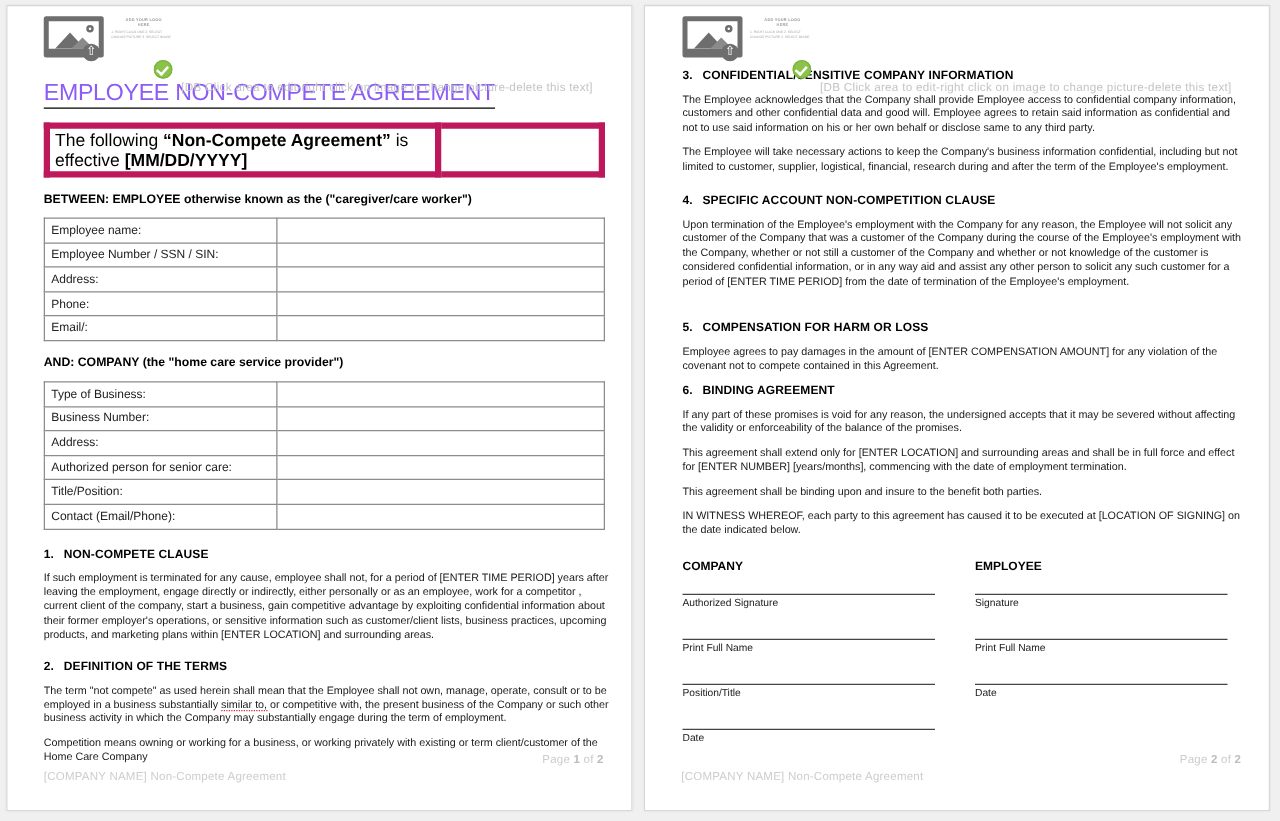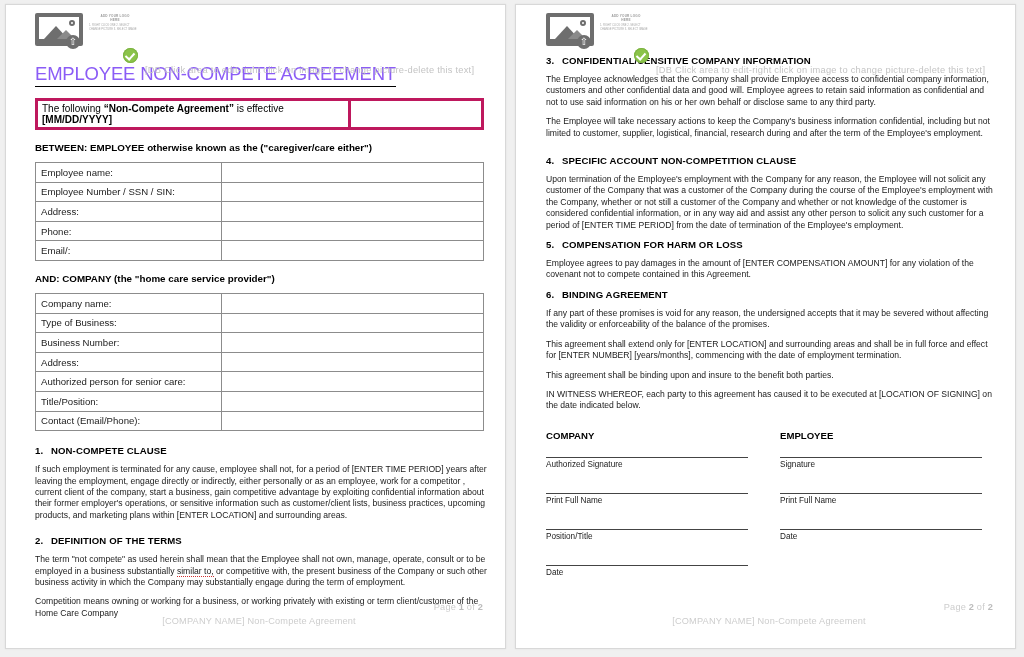--- a/index.html
+++ b/index.html
@@ -130,24 +130,24 @@
     display: inline-block;
     color: #8b5cf6;
   }
   .eff-table {
     margin-top: 11px;
     width: 449px;
     border-collapse: collapse;
     table-layout: fixed;
   }
   .eff-table td {
-    border: 3px solid #be185d;
+    border: 5px solid #be185d;
     height: 29px;
     padding: 1px 4px;
-    font-size: 10px;
+    font-size: 14px;
     vertical-align: middle;
   }
   .between {
     margin-top: 12px;
     font-size: 9.8px;
     font-weight: bold;
     color: #000;
   }
   .party-table {
     margin-top: 9px;
@@ -216,21 +216,21 @@
     bottom: 22px;
     font-size: 9.2px;
     color: #cdcdcd;
     letter-spacing: 0.2px;
   }
   .footer .pageno {
     text-align: right;
     margin-bottom: 4px;
   }
   .footer .pageno b { color: #bcbcbc; font-weight: bold; }
-  .footer .fname { text-align: center; }
+  .footer .fname { text-align: left; }
 </style>
 </head>
 <body>
 
 <div class="viewer">
 
   <div class="page p1">
     <div class="page-inner">
 
       <div class="hdr">
@@ -260,21 +260,21 @@
 
       <table class="eff-table">
         <tbody>
             <tr>
           <td style="width:313px;"><span>The following </span><b>“Non-Compete Agreement”</b><span> is effective </span><b>[MM/DD/YYYY]</b></td>
           <td></td>
         </tr>
       </tbody>
         </table>
 
-      <div class="between">BETWEEN: EMPLOYEE otherwise known as the ("caregiver/care either")</div>
+      <div class="between">BETWEEN: EMPLOYEE otherwise known as the ("caregiver/care worker")</div>
 
       <table class="party-table">
         <tbody>
             <tr>
               <td class="lbl">Employee name:</td>
               <td></td>
             </tr>
         <tr>
               <td class="lbl">Employee Number / SSN / SIN:</td>
               <td></td>
@@ -291,24 +291,20 @@
               <td class="lbl">Email/:</td>
               <td></td>
             </tr>
       </tbody>
         </table>
 
       <div class="between">AND: COMPANY (the "home care service provider")</div>
 
       <table class="party-table">
         <tbody>
-            <tr>
-              <td class="lbl">Company name:</td>
-              <td></td>
-            </tr>
         <tr>
               <td class="lbl">Type of Business:</td>
               <td></td>
             </tr>
         <tr>
               <td class="lbl">Business Number:</td>
               <td></td>
             </tr>
         <tr>
               <td class="lbl">Address:</td>
@@ -370,21 +366,21 @@
         <div class="edit-hint">[DB Click area to edit-right click on image to change picture-delete this text]</div>
       </div>
 
       <div class="sec-head" style="margin-top:0;"><span class="num">3.</span><span>CONFIDENTIAL/SENSITIVE  COMPANY INFORMATION</span></div>
       <p class="body-p">The Employee acknowledges that the Company shall provide Employee access to confidential company information, customers and other confidential data and good will. Employee agrees to retain said information as confidential and not to use said information on his or her own behalf or disclose same to any third party.</p>
       <p class="body-p">The Employee will take necessary actions to keep the Company's business information confidential, including but not limited to customer, supplier, logistical, financial, research during and after the term of the Employee's employment.</p>
 
       <div class="sec-head" style="margin-top:16px;"><span class="num">4.</span><span>SPECIFIC ACCOUNT NON-COMPETITION CLAUSE</span></div>
       <p class="body-p">Upon  termination of the Employee's employment with the Company for any reason, the Employee will not solicit any customer of the Company that was a customer of the Company during the course of the Employee's employment with the Company, whether or not still a customer of the Company and whether or not knowledge of the customer is considered confidential information, or in any way aid and assist any other person to solicit any such customer for a period of [ENTER TIME PERIOD] from the date of termination of the Employee's employment.</p>
 
-      <div class="sec-head" style="margin-top:8px;"><span class="num">5.</span><span>COMPENSATION FOR HARM OR LOSS</span></div>
+      <div class="sec-head" style="margin-top:26px;"><span class="num">5.</span><span>COMPENSATION FOR HARM OR LOSS</span></div>
       <p class="body-p">Employee agrees to pay damages in the amount of [ENTER COMPENSATION AMOUNT] for any violation of the covenant not to  compete contained in this Agreement.</p>
 
       <div class="sec-head" style="margin-top:8px;"><span class="num">6.</span><span>BINDING AGREEMENT</span></div>
       <p class="body-p">If any part of these promises is void for any reason, the undersigned accepts that it may be severed without affecting the validity or enforceability of the balance of the promises.</p>
       <p class="body-p">This agreement shall extend only for [ENTER LOCATION] and surrounding areas and shall be in full force and effect for [ENTER NUMBER] [years/months], commencing with the date of employment termination.</p>
       <p class="body-p">This agreement shall be binding upon and insure to the benefit both parties.</p>
       <p class="body-p">IN WITNESS WHEREOF,  each party to this agreement has caused it to be executed at [LOCATION OF SIGNING]  on the date indicated below.</p>
 
       <div class="sig-cols">
         <div class="sig-col">

